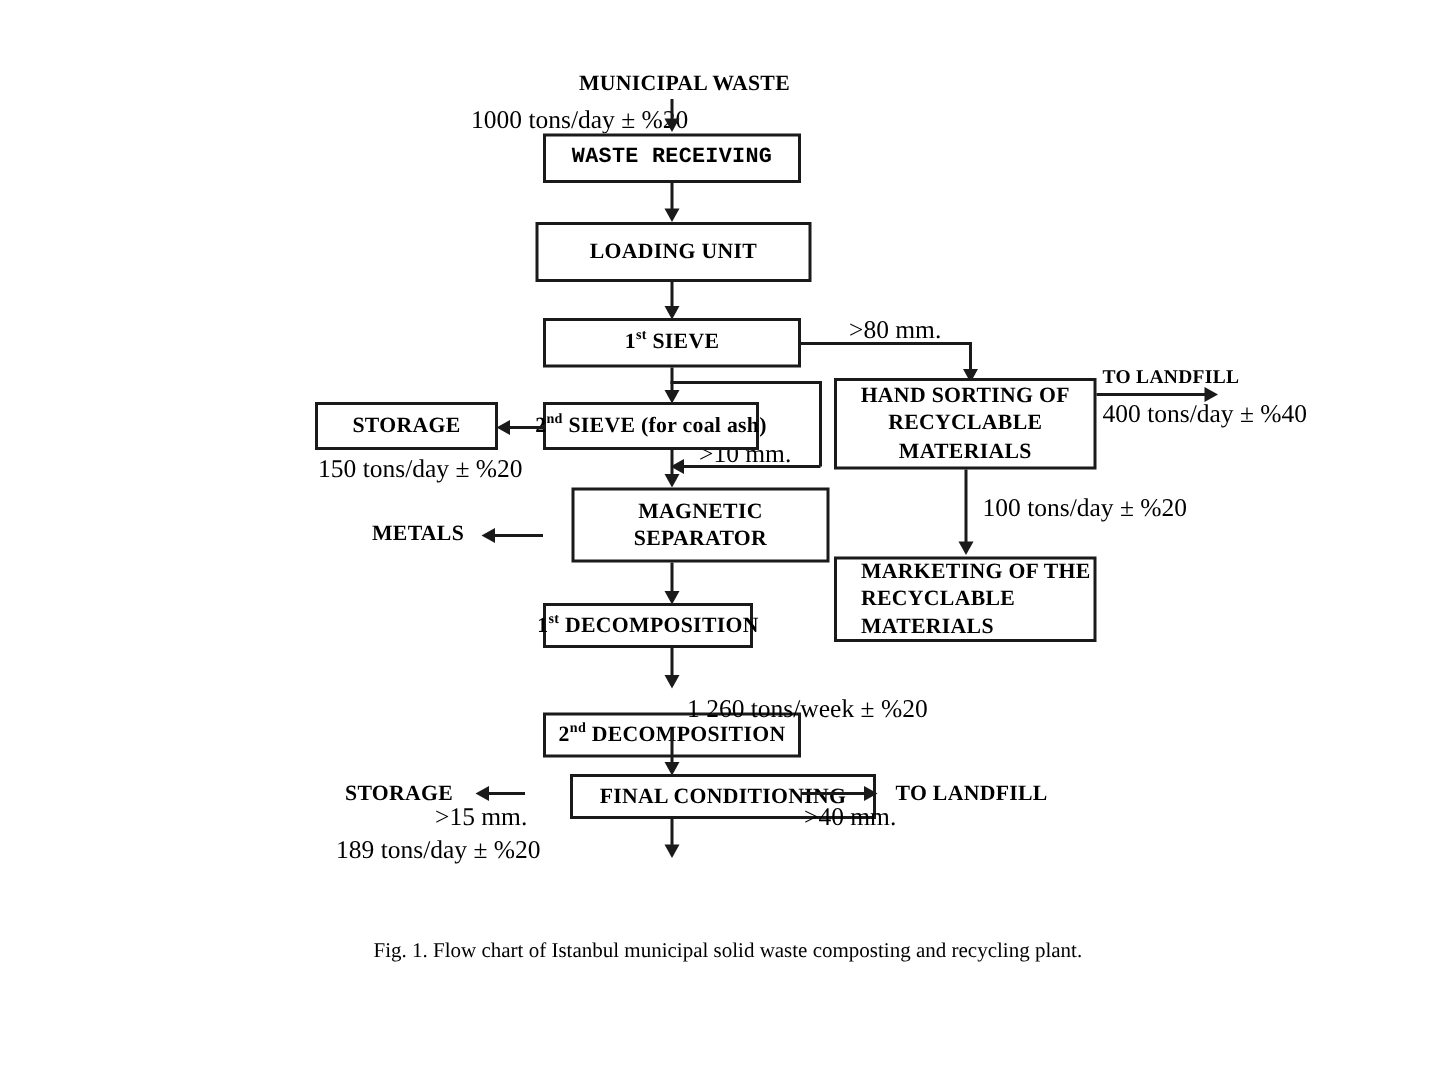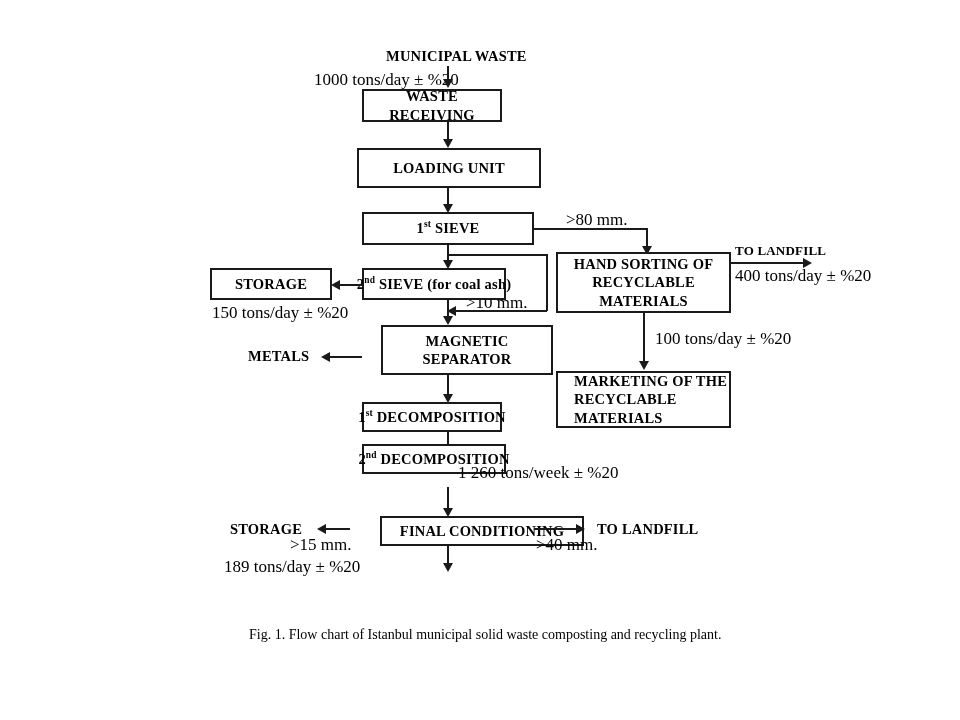--- a/index.html
+++ b/index.html
@@ -96,21 +96,21 @@
 
 <div id="canvas">
 
   <div class="label bold" style="left:386px; top:48px;">MUNICIPAL WASTE</div>
 
   <div class="label" style="left:314px; top:70px;">1000 tons/day ± %20</div>
 
   <div class="vline" style="left:447px; top:66px; height:14px;"></div>
   <div class="arrow-down" style="left:443px; top:79px;"></div>
 
-  <div class="box" style="left:362px; top:89px; width:140px; height:33px;">
+  <div class="box" style="left:362px; top:89px; width:172px; height:33px;font-family:Liberation Mono, monospace;">
     <span>WASTE RECEIVING</span>
   </div>
 
   <div class="vline" style="left:447px; top:122px; height:20px;"></div>
   <div class="arrow-down" style="left:443px; top:139px;"></div>
 
   <div class="box" style="left:357px; top:148px; width:184px; height:40px;">
     <span>LOADING UNIT</span>
   </div>
 
@@ -154,21 +154,21 @@
     <div>
       <div>HAND SORTING OF</div>
       <div>RECYCLABLE</div>
       <div>MATERIALS</div>
     </div>
   </div>
 
   <div class="hline" style="left:731px; top:262px; width:74px;"></div>
   <div class="arrow-right" style="left:803px; top:258px;"></div>
   <div class="label bold" style="left:735px; top:243px; font-size:13px;">TO LANDFILL</div>
-  <div class="label" style="left:735px; top:266px;">400 tons/day ± %20</div>
+  <div class="label" style="left:735px; top:266px;">400 tons/day ± %40</div>
 
   <div class="vline" style="left:643px; top:313px; height:50px;"></div>
   <div class="arrow-down" style="left:639px; top:361px;"></div>
   <div class="label" style="left:655px; top:329px;">100 tons/day ± %20</div>
 
   <div class="box left-align" style="left:556px; top:371px; width:175px; height:57px;">
     <div>
       <div>MARKETING OF THE</div>
       <div>RECYCLABLE</div>
       <div>MATERIALS</div>
@@ -189,21 +189,21 @@
   <div class="vline" style="left:447px; top:375px; height:22px;"></div>
   <div class="arrow-down" style="left:443px; top:394px;"></div>
 
   <div class="box" style="left:362px; top:402px; width:140px; height:30px;">
     <span class="nowrap"><span>1</span><sup>st</sup><span> DECOMPOSITION</span></span>
   </div>
 
   <div class="vline" style="left:447px; top:432px; height:22px;"></div>
   <div class="arrow-down" style="left:443px; top:450px;"></div>
 
-  <div class="box" style="left:362px; top:444px; width:144px; height:30px;">
+  <div class="box" style="left:362px; top:475px; width:172px; height:30px;">
     <span class="nowrap"><span>2</span><sup>nd</sup><span> DECOMPOSITION</span></span>
   </div>
 
   <div class="vline" style="left:447px; top:487px; height:24px;"></div>
   <div class="arrow-down" style="left:443px; top:508px;"></div>
   <div class="label" style="left:458px; top:463px;">1 260 tons/week ± %20</div>
 
   <div class="box" style="left:340px; top:516px; width:204px; height:30px;margin-left:40px;">
     <span>FINAL CONDITIONING</span>
   </div>

